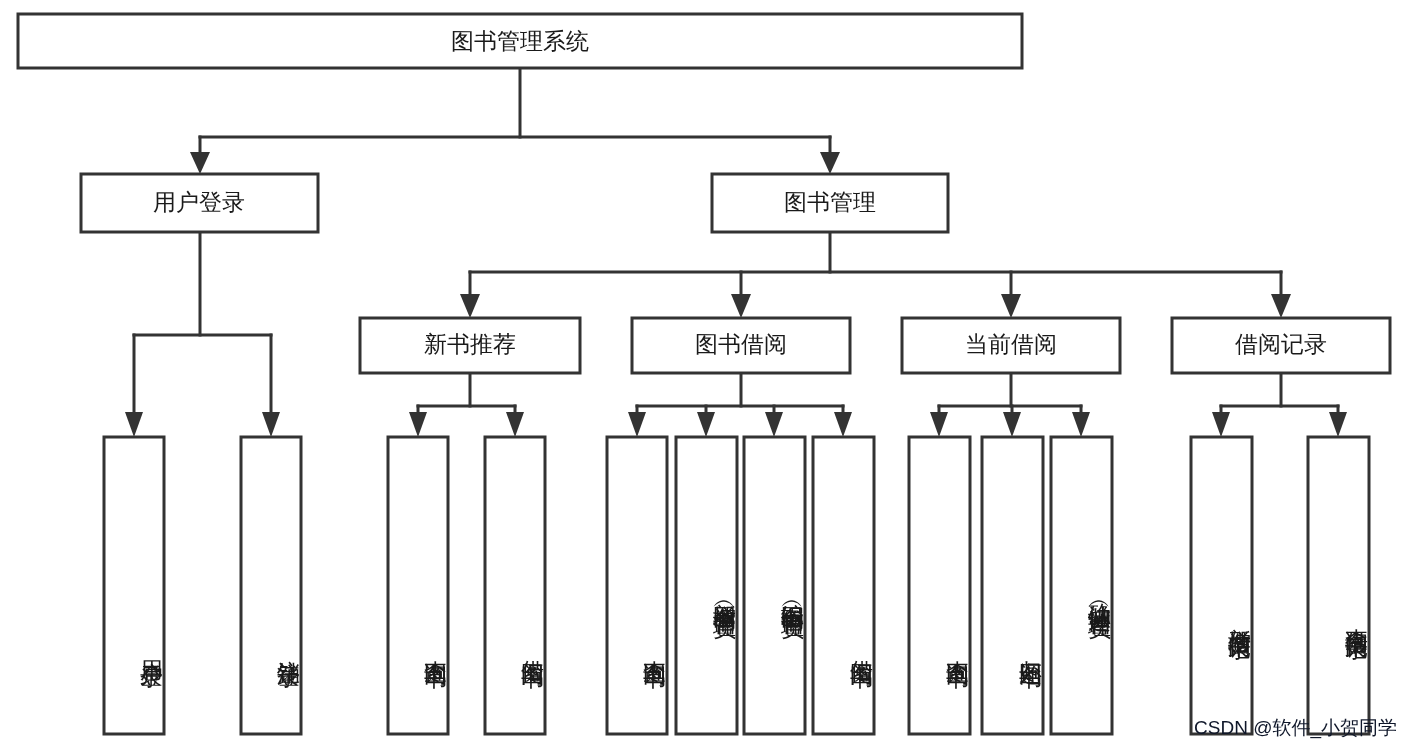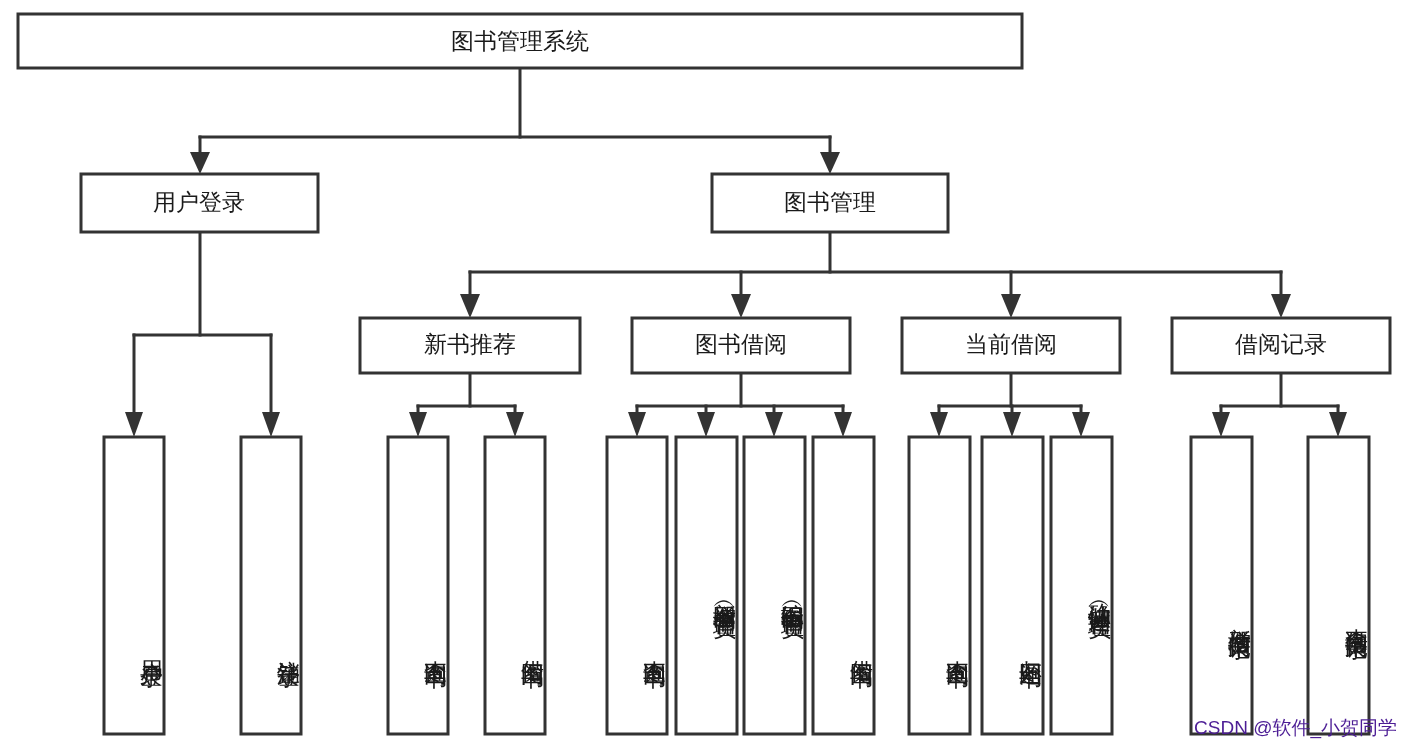--- a/index.html
+++ b/index.html
@@ -60,21 +60,21 @@
     white-space: nowrap;
     display: flex;
     align-items: flex-start;
     justify-content: center;
     pointer-events: none;
   }
   .watermark {
     position: absolute;
     right: 8px;
     bottom: 6px;
-    color: #4c1d95;
+    color: #0f172a;
     font-size: 19px;
     font-family: "Liberation Sans", "DejaVu Sans", sans-serif;
     white-space: nowrap;
     user-select: none;
   }
 </style>
 </head>
 <body>
 
 <div id="diagram-root">

